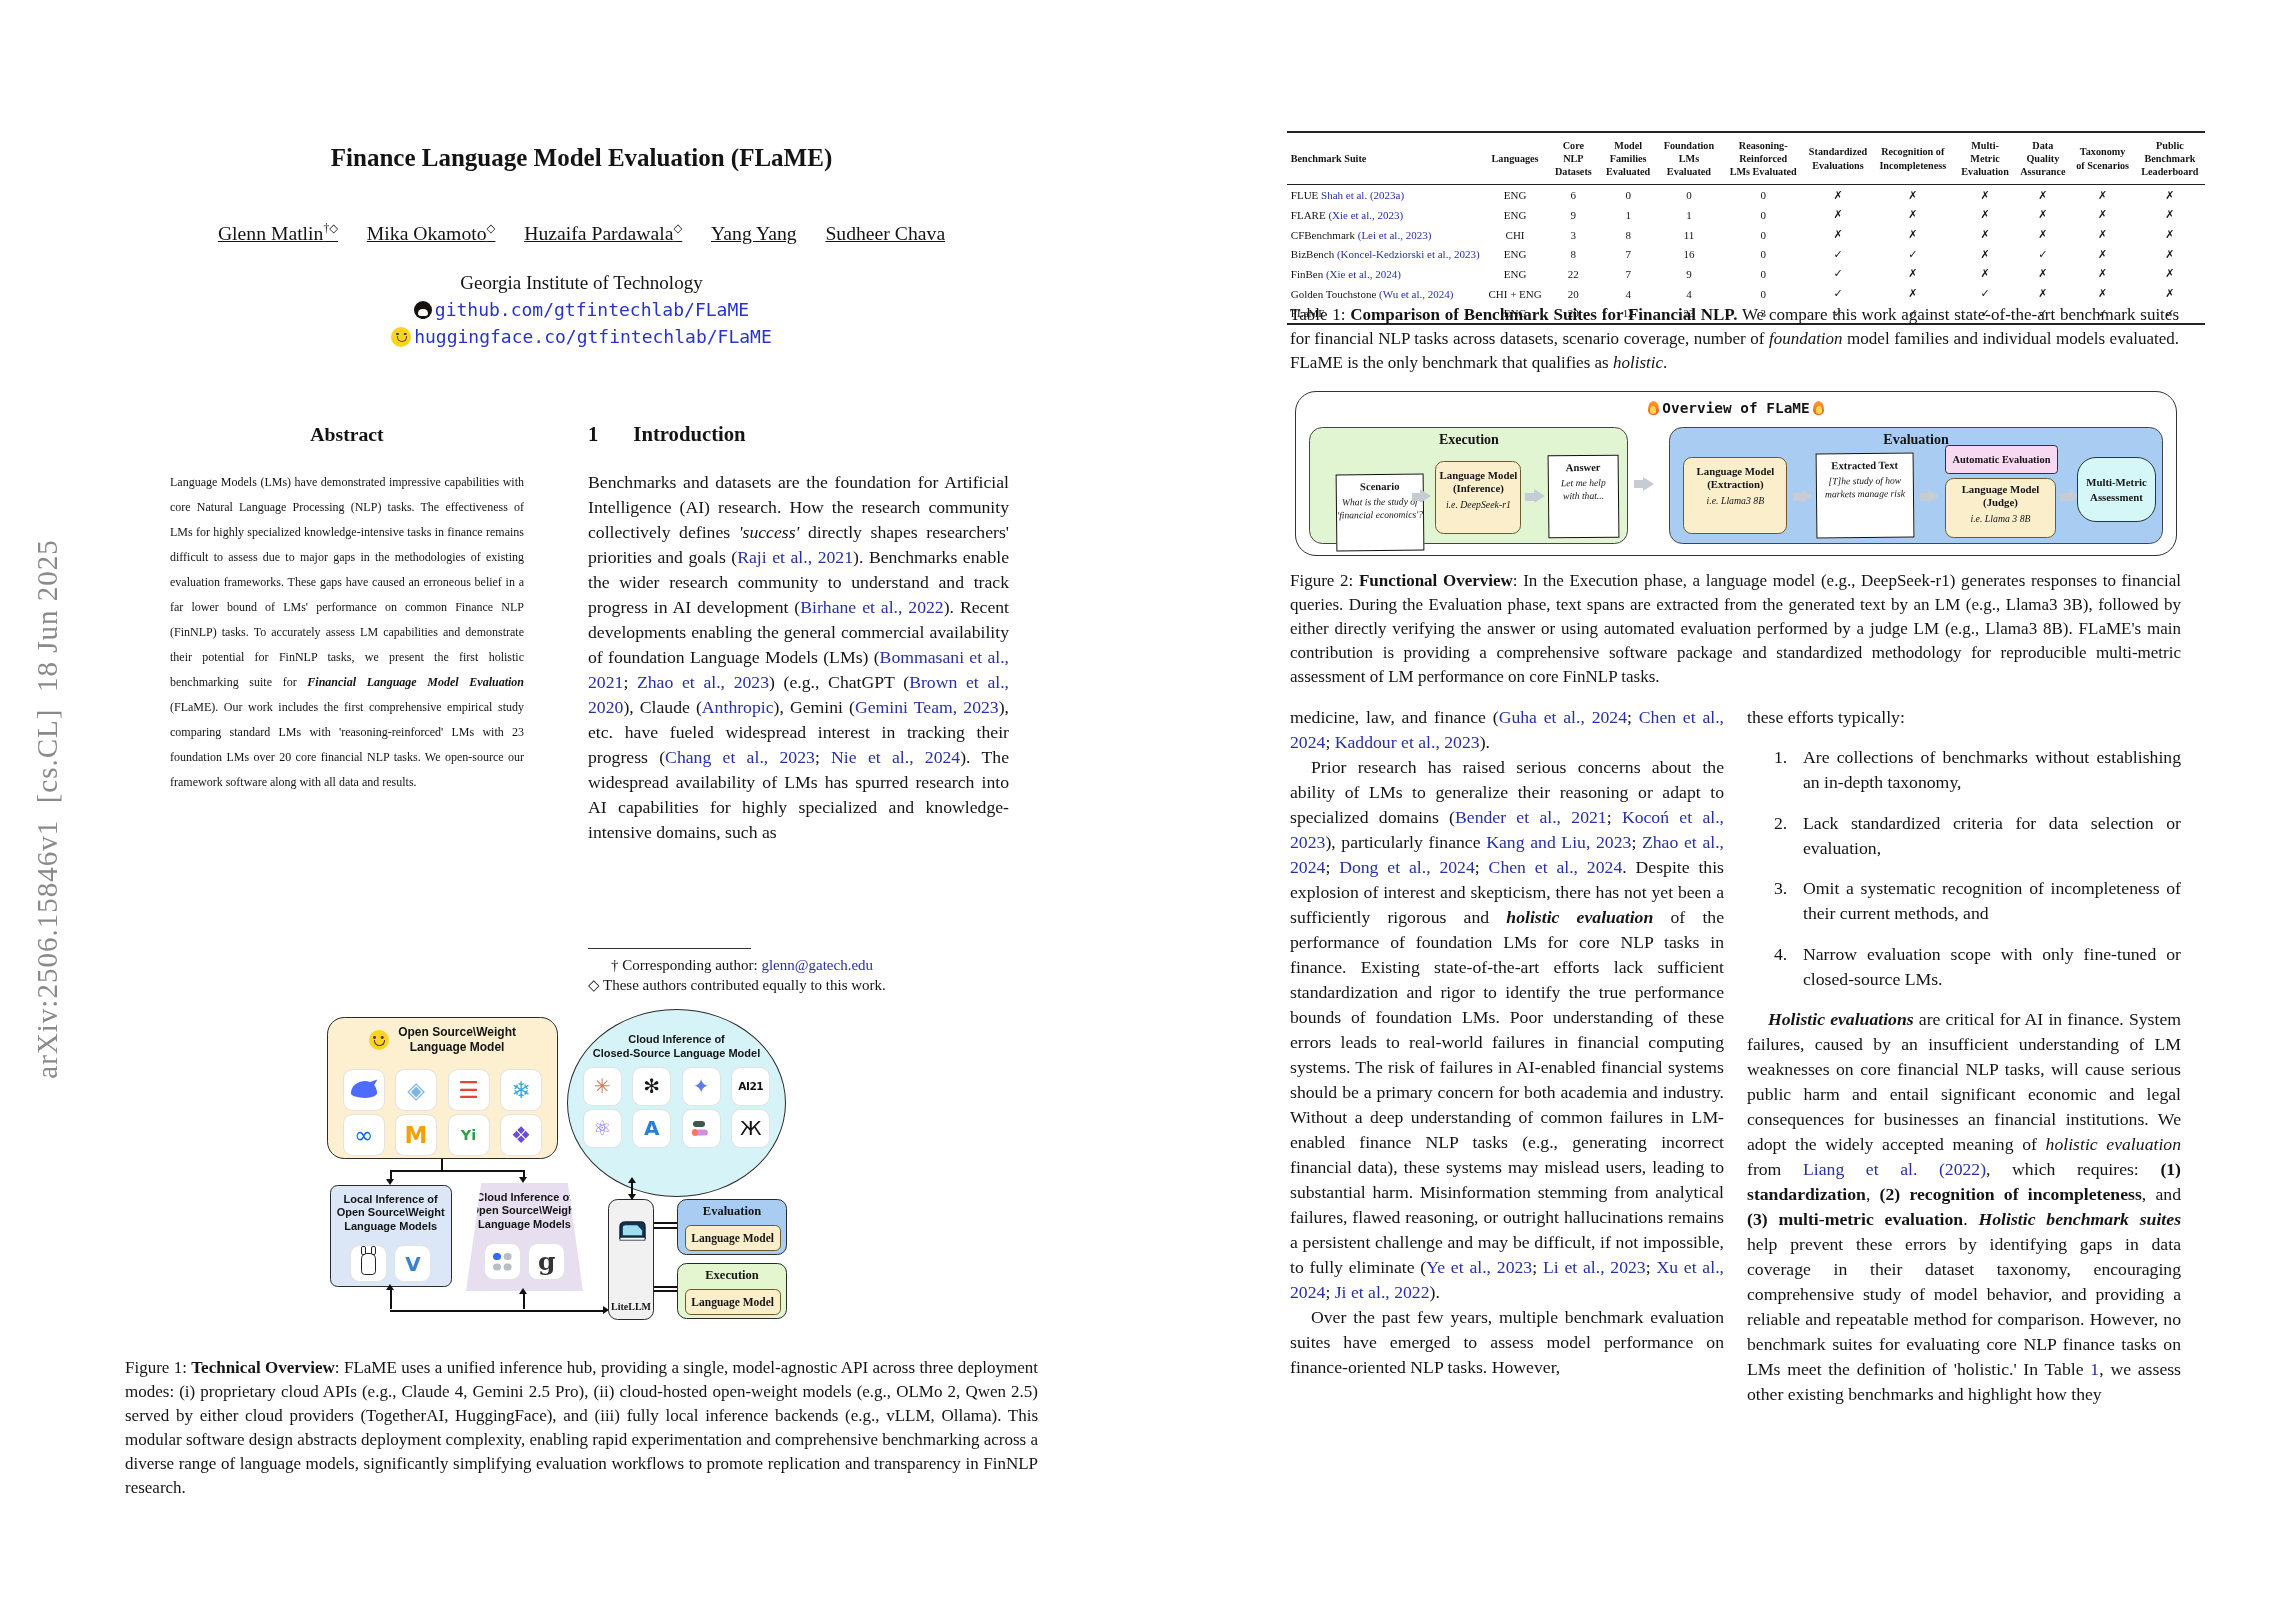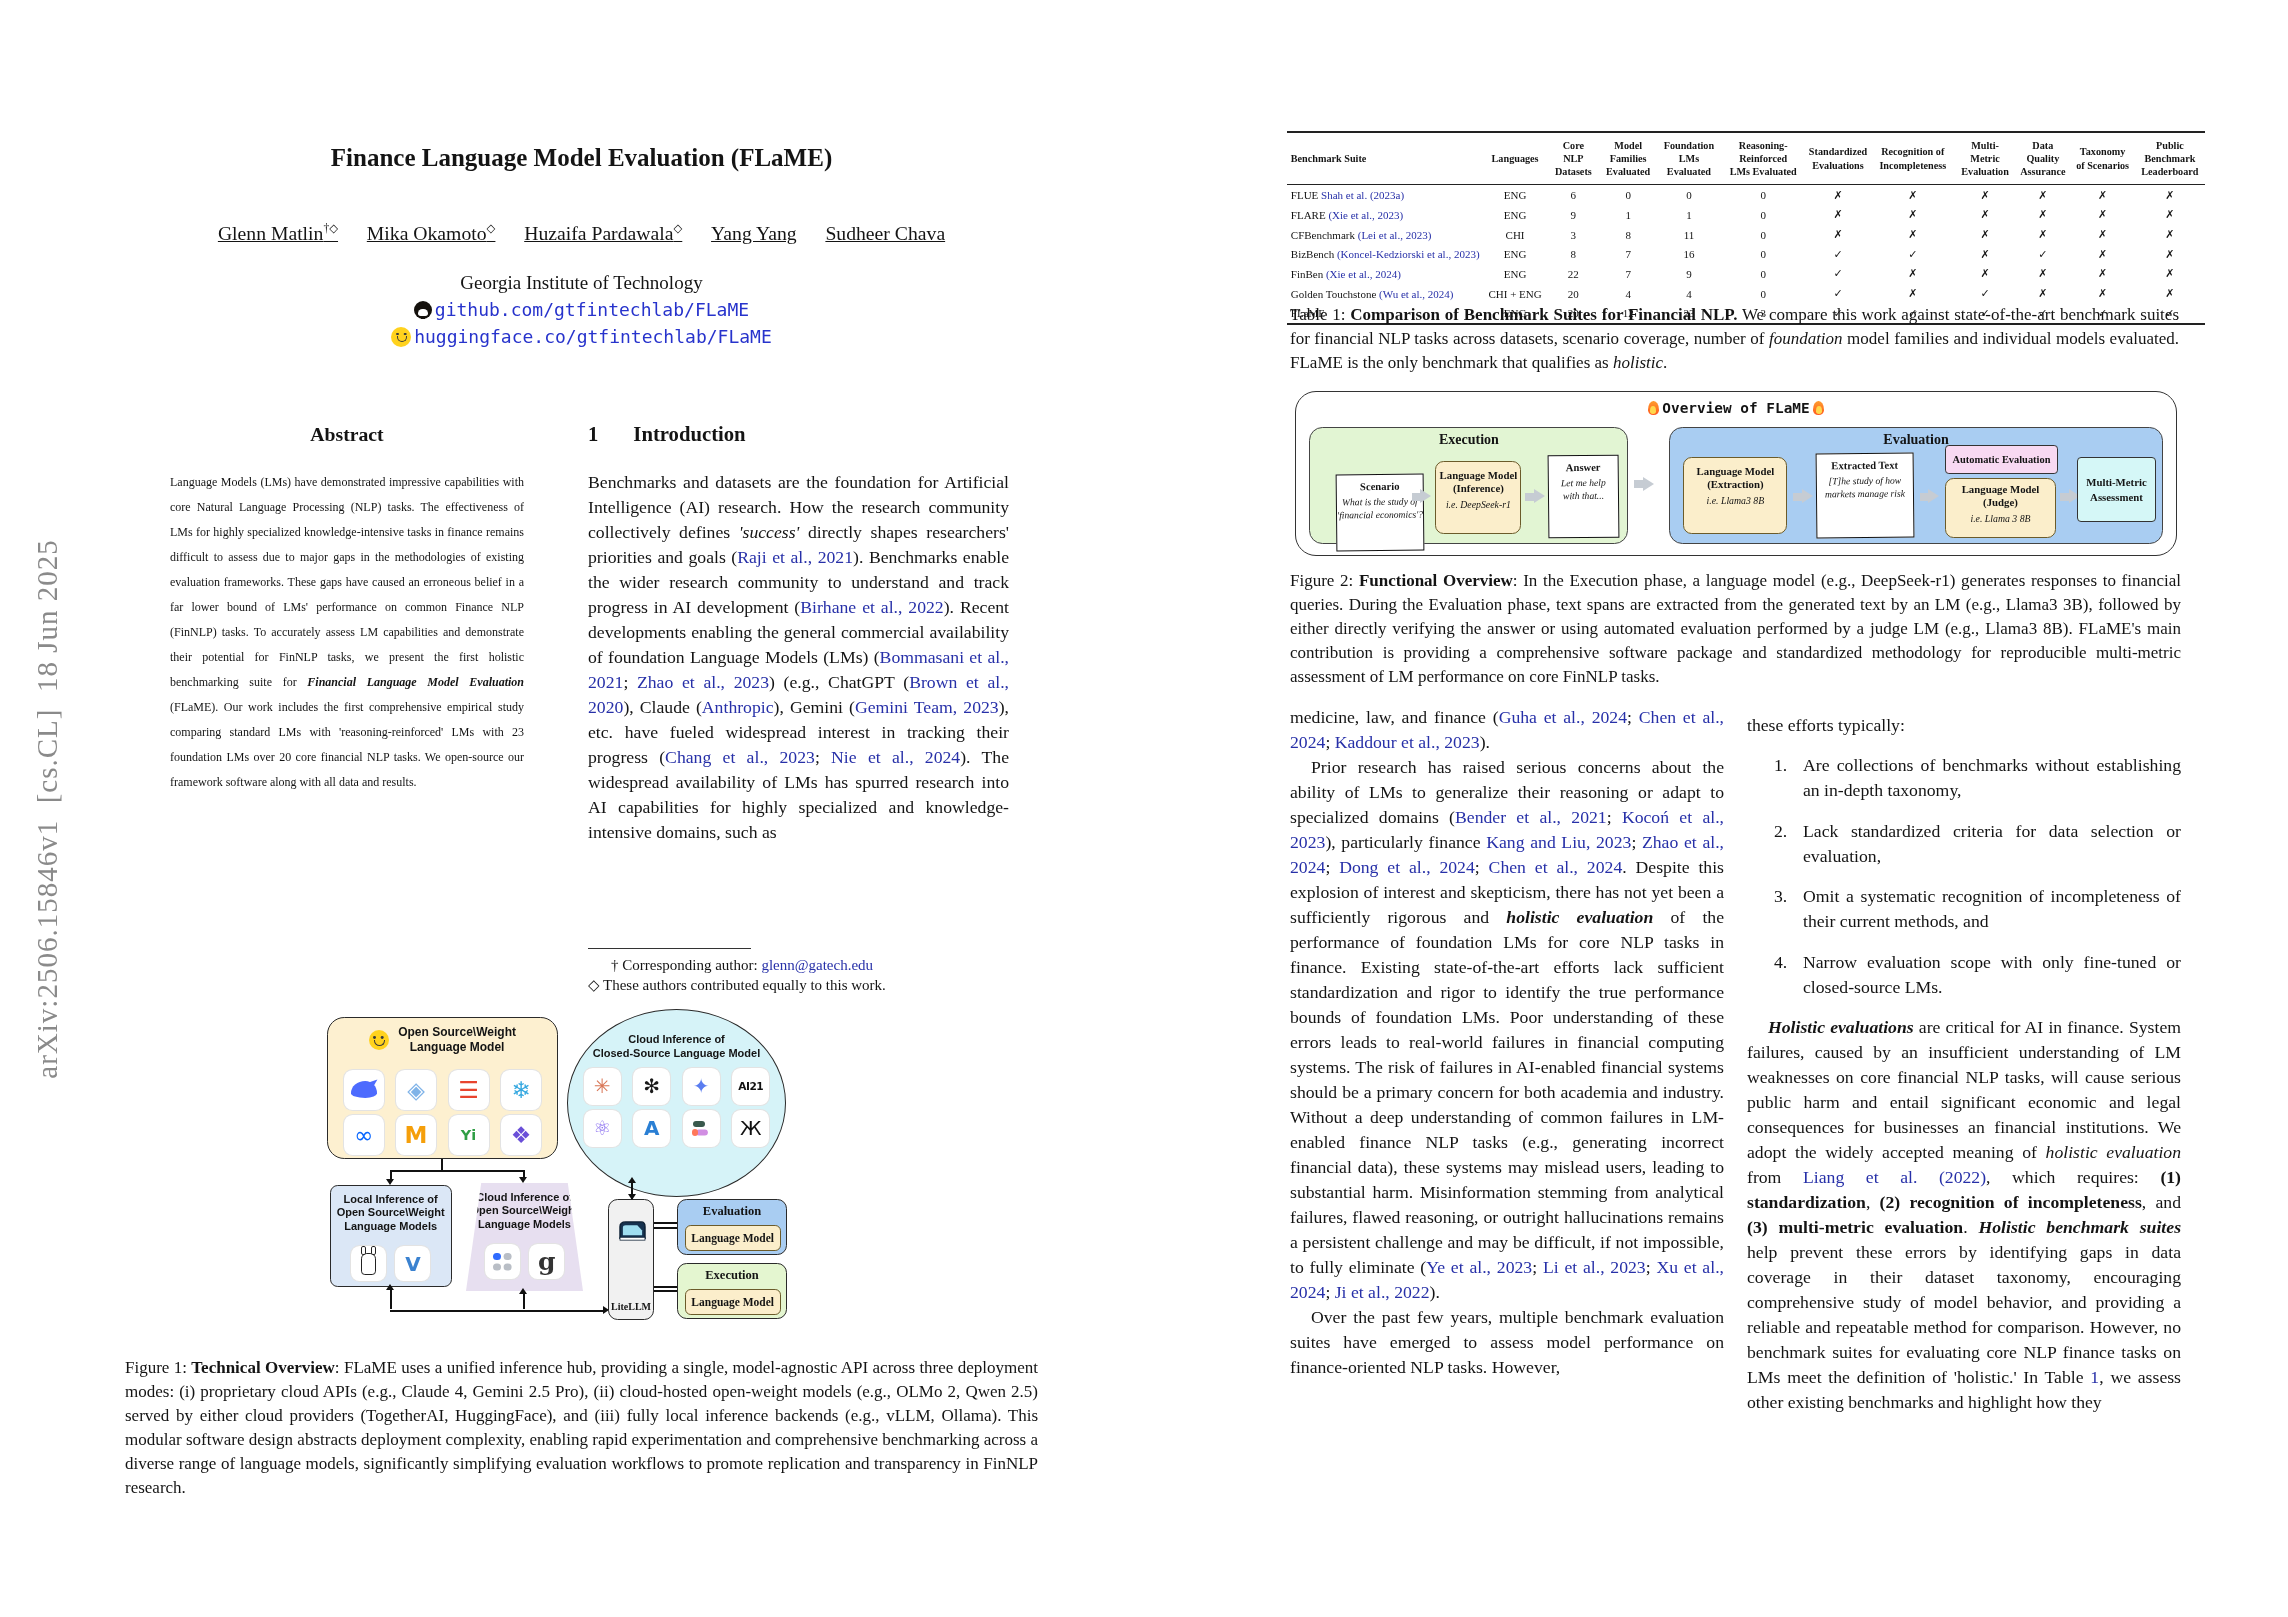--- a/index.html
+++ b/index.html
@@ -133,21 +133,21 @@
   .docbox .dtitle{font-weight:bold;font-size:10.6px;line-height:1.2;}
   .docbox .dbody{font-style:italic;font-size:9.6px;line-height:1.35;margin-top:2.9px;white-space:pre-line;}
   .lmbox{position:absolute;background:#fbeecb;border:1.4px solid #6b5b2a;border-radius:8.6px;
          box-sizing:border-box;text-align:center;padding-top:6.7px;}
   .lmbox .dtitle{font-weight:bold;font-size:10.8px;line-height:1.25;white-space:pre-line;}
   .lmbox .dbody{font-style:italic;font-size:9.8px;margin-top:2.9px;}
   #f2-autoeval{position:absolute;left:275px;top:17.3px;width:111px;height:27px;background:#f8d9f2;
          border:1.4px solid #333;border-radius:3.8px;display:flex;align-items:center;justify-content:center;
          font-weight:bold;font-size:10.4px;}
   #f2-assess{position:absolute;left:407px;top:29px;width:77px;height:63px;background:#d5f7f7;
-         border:1.5px solid #333;border-radius:4px;display:flex;align-items:center;justify-content:center;
+         border:1.5px solid #333;border-radius:19px;display:flex;align-items:center;justify-content:center;
          font-weight:bold;font-size:10.8px;text-align:center;line-height:1.3;}
   .fata{position:absolute;width:0;height:0;border:7.7px solid transparent;border-left:11.5px solid #c6ccd3;}
   .fatbar{position:absolute;width:8.6px;height:7.7px;background:#c6ccd3;}
   
   .list-item{display:flex;margin:0 0 15.4px 27px;}
   .list-item .num{width:29px;flex:none;}
   #rc-para{margin-top:5.8px;}
 </style>
 </head>
 <body>
@@ -520,21 +520,21 @@
 
   <div class="abs captiontext" style="left:1290px;top:569px;width:891px;"><span>Figure 2: </span><span class="seg-b">Functional Overview</span><span>: In the Execution phase, a language model (e.g., DeepSeek-r1) generates responses to financial queries. During the Evaluation phase, text spans are extracted from the generated text by an LM (e.g., Llama3 3B), followed by either directly verifying the answer or using automated evaluation performed by a judge LM (e.g., Llama3 8B). FLaME's main contribution is providing a comprehensive software package and standardized methodology for reproducible multi-metric assessment of LM performance on core FinNLP tasks.</span></div>
 
   <div class="abs bodytext" style="left:1290px;top:705px;width:434px;">
     <div><span>medicine, law, and finance (</span><span class="seg-l">Guha et al., 2024</span><span>; </span><span class="seg-l">Chen et al., 2024</span><span>; </span><span class="seg-l">Kaddour et al., 2023</span><span>).</span></div>
     <div class="indent"><span>Prior research has raised serious concerns about the ability of LMs to generalize their reasoning or adapt to specialized domains (</span><span class="seg-l">Bender et al., 2021</span><span>; </span><span class="seg-l">Kocoń et al., 2023</span><span>), particularly finance </span><span class="seg-l">Kang and Liu, 2023</span><span>; </span><span class="seg-l">Zhao et al., 2024</span><span>; </span><span class="seg-l">Dong et al., 2024</span><span>; </span><span class="seg-l">Chen et al., 2024</span><span>. Despite this explosion of interest and skepticism, there has not yet been a sufficiently rigorous and </span><span class="seg-bi">holistic evaluation</span><span> of the performance of foundation LMs for core NLP tasks in finance. Existing state-of-the-art efforts lack sufficient standardization and rigor to identify the true performance bounds of foundation LMs. Poor understanding of these errors leads to real-world failures in financial computing systems. The risk of failures in AI-enabled financial systems should be a primary concern for both academia and industry. Without a deep understanding of common failures in LM-enabled finance NLP tasks (e.g., generating incorrect financial data), these systems may mislead users, leading to substantial harm. Misinformation stemming from analytical failures, flawed reasoning, or outright hallucinations remains a persistent challenge and may be difficult, if not impossible, to fully eliminate (</span><span class="seg-l">Ye et al., 2023</span><span>; </span><span class="seg-l">Li et al., 2023</span><span>; </span><span class="seg-l">Xu et al., 2024</span><span>; </span><span class="seg-l">Ji et al., 2022</span><span>).</span></div>
     <div class="indent"><span>Over the past few years, multiple benchmark evaluation suites have emerged to assess model performance on finance-oriented NLP tasks. However,</span></div>
   </div>
 
   <div class="abs bodytext" style="left:1747px;top:705px;width:434px;">
-    <div style="margin-bottom:15.4px;margin-top:8px;"><span>these efforts typically:</span></div>
+    <div style="margin-bottom:15.4px;"><span>these efforts typically:</span></div>
     <div id="issues-list">
         <div class="list-item">
           <span class="num">1.</span>
           <span>Are collections of benchmarks without establishing an in-depth taxonomy,</span>
         </div>
         <div class="list-item">
           <span class="num">2.</span>
           <span>Lack standardized criteria for data selection or evaluation,</span>
         </div>
         <div class="list-item">

